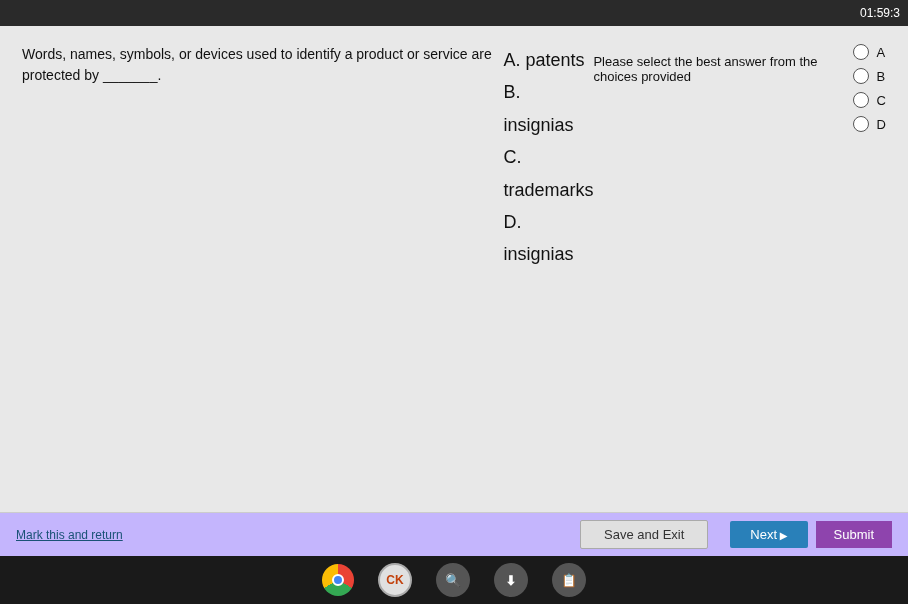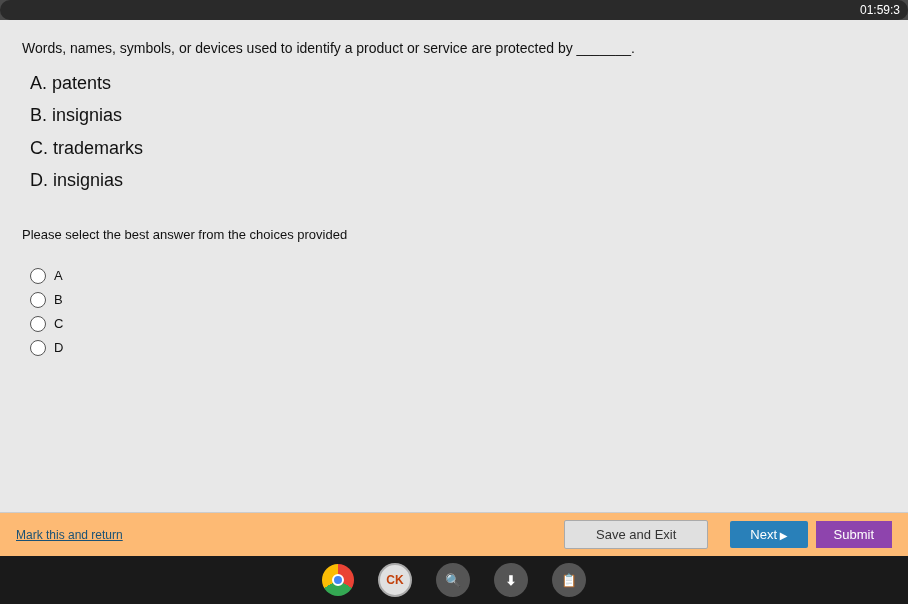--- a/index.html
+++ b/index.html
@@ -9,38 +9,37 @@
       width: 908px;
       height: 604px;
       font-family: Arial, sans-serif;
       display: flex;
       flex-direction: column;
       overflow: hidden;
     }
 
     .top-bar {
       background: #2a2a2a;
-      height: 20px;
+      height: 26px;
       display: flex;
       align-items: center;
       justify-content: flex-end;
       padding-right: 8px;
-      border-radius: 11px;
     }
 
     .top-bar-time {
       color: #ffffff;
       font-size: 12px;
     }
 
     .main-content {
       background: #e8e8e8;
       flex: 1;
       display: flex;
-      flex-direction: column;
+      flex-direction: row;
       padding: 18px 22px 0 22px;
       position: relative;
     }
 
     .question-text {
       font-size: 14px;
       color: #111;
       line-height: 1.5;
       margin-bottom: 8px;
     }
@@ -91,21 +90,21 @@
       font-size: 13px;
       color: #111;
     }
 
     .bottom-bar {
       position: absolute;
       bottom: 0;
       left: 0;
       right: 0;
       height: 44px;
-      background: #fdba74;
+      background: #c4b5fd;
       border-top: 1px solid #ccc;
       display: flex;
       align-items: center;
       padding: 0 16px;
     }
 
     .mark-link {
       color: #1a5276;
       font-size: 12px;
       text-decoration: underline;
@@ -117,21 +116,21 @@
       gap: 8px;
       margin-left: auto;
       align-items: center;
     }
 
     .btn-save-exit {
       background: #e0e0e0;
       border: 1px solid #aaa;
       color: #333;
       font-size: 13px;
-      padding: 6px 31px;
+      padding: 6px 23px;
       cursor: pointer;
       border-radius: 2px;
       margin-left: 36px;
     }
 
     .btn-next {
       background: #2980b9;
       border: none;
       color: #fff;
       font-size: 13px;

